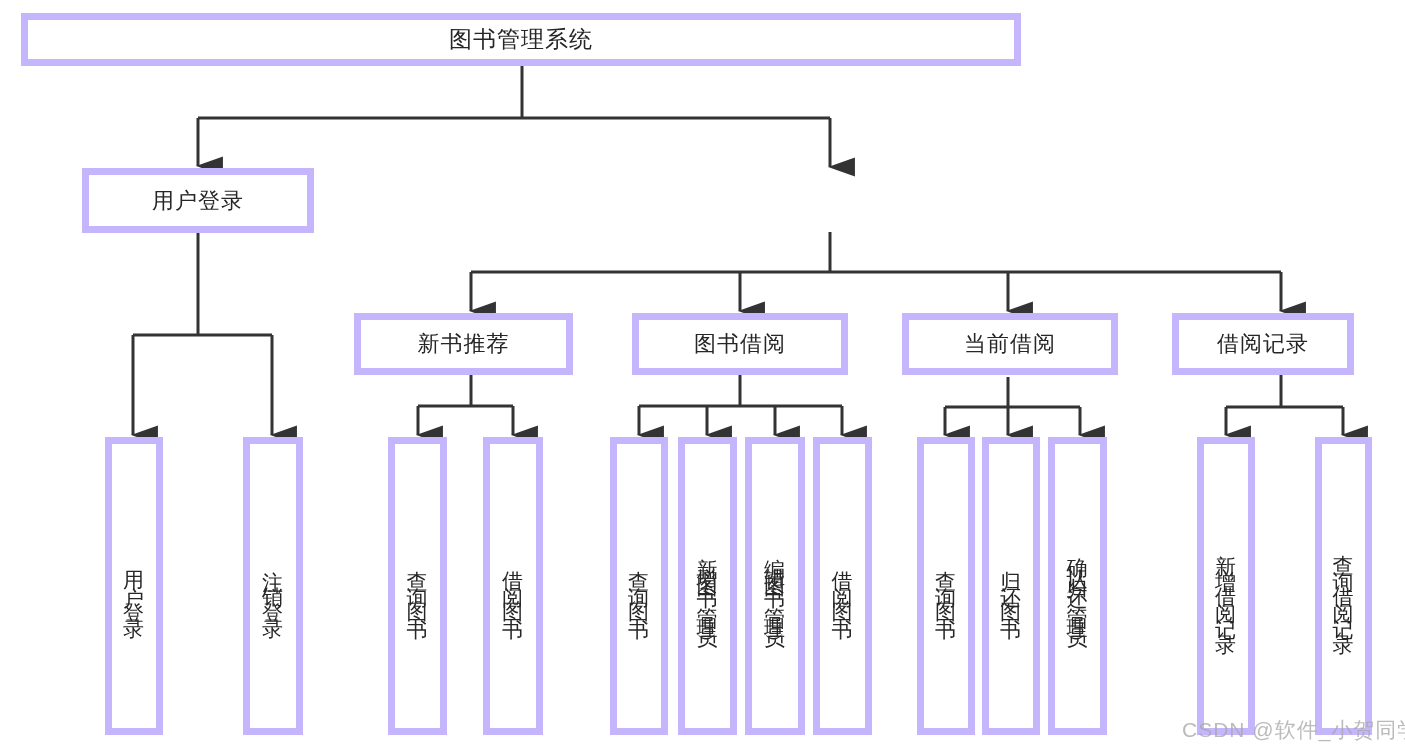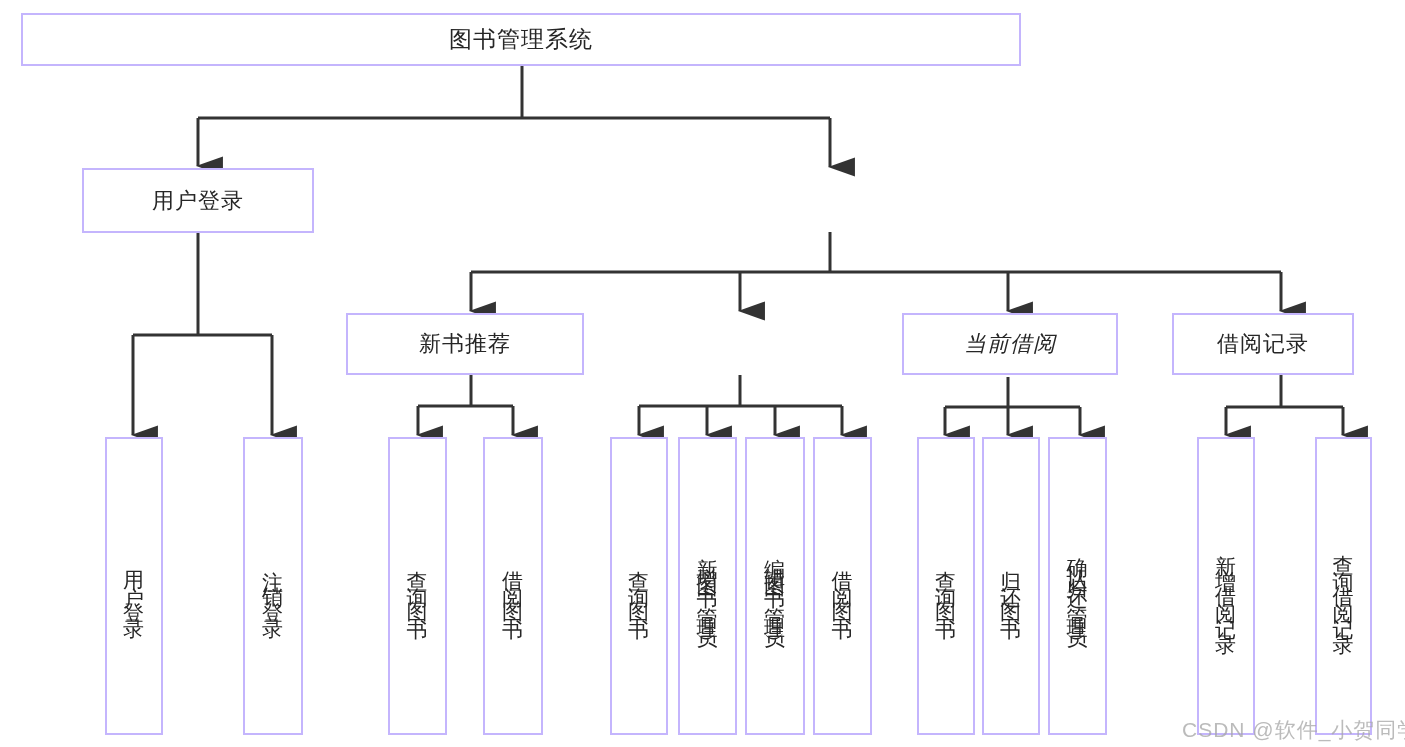--- a/index.html
+++ b/index.html
@@ -7,21 +7,21 @@
     position:relative;
     width:1405px;height:747px;
     background:#ffffff;
     font-family:"Liberation Sans","DejaVu Sans",sans-serif;
     overflow:hidden;
   }
   #wires{position:absolute;left:0;top:0;z-index:1;}
   .node{
     position:absolute;
     box-sizing:border-box;
-    border:2px solid #c4b5fd;
+    border:7px solid #c4b5fd;
     background:#ffffff;
     display:flex;align-items:center;justify-content:center;
     color:#262626;
     z-index:2;
   }
   .hnode{font-size:22px;letter-spacing:1px;}
   .root{font-size:23px;}
   .vnode span{
     writing-mode:vertical-rl;
     text-orientation:mixed;
@@ -93,22 +93,23 @@
       <path d="M1226,407 H1343"></path>
       <path d="M1226,407 V435" marker-end="url(#arrow)"></path>
       <path d="M1343,407 V435" marker-end="url(#arrow)"></path>
     </g>
   </svg>
 
   <div class="node hnode root" style="left:21px;top:13px;width:1000px;height:53px;">图书管理系统</div>
 
   <div class="node hnode" style="left:82px;top:168px;width:232px;height:65px;">用户登录</div>
 
-  <div class="node hnode" style="left:346px;top:313px;width:238px;height:62px;">新书推荐</div>
-  <div class="node hnode" style="left:902px;top:313px;width:216px;height:62px;font-style:italic;">当前借阅</div>
+  <div class="node hnode" style="left:354px;top:313px;width:219px;height:62px;">新书推荐</div>
+  <div class="node hnode" style="left:632px;top:313px;width:216px;height:62px;">图书借阅</div>
+  <div class="node hnode" style="left:902px;top:313px;width:216px;height:62px;">当前借阅</div>
   <div class="node hnode" style="left:1172px;top:313px;width:182px;height:62px;">借阅记录</div>
 
   <div class="node vnode wide" style="left:105px;top:437px;width:58px;height:298px;">
     <span>用户登录</span>
     </div>
   <div class="node vnode wide" style="left:243px;top:437px;width:60px;height:298px;">
     <span>注销登录</span>
     </div>
 
   <div class="node vnode wide" style="left:388px;top:437px;width:59px;height:298px;">

